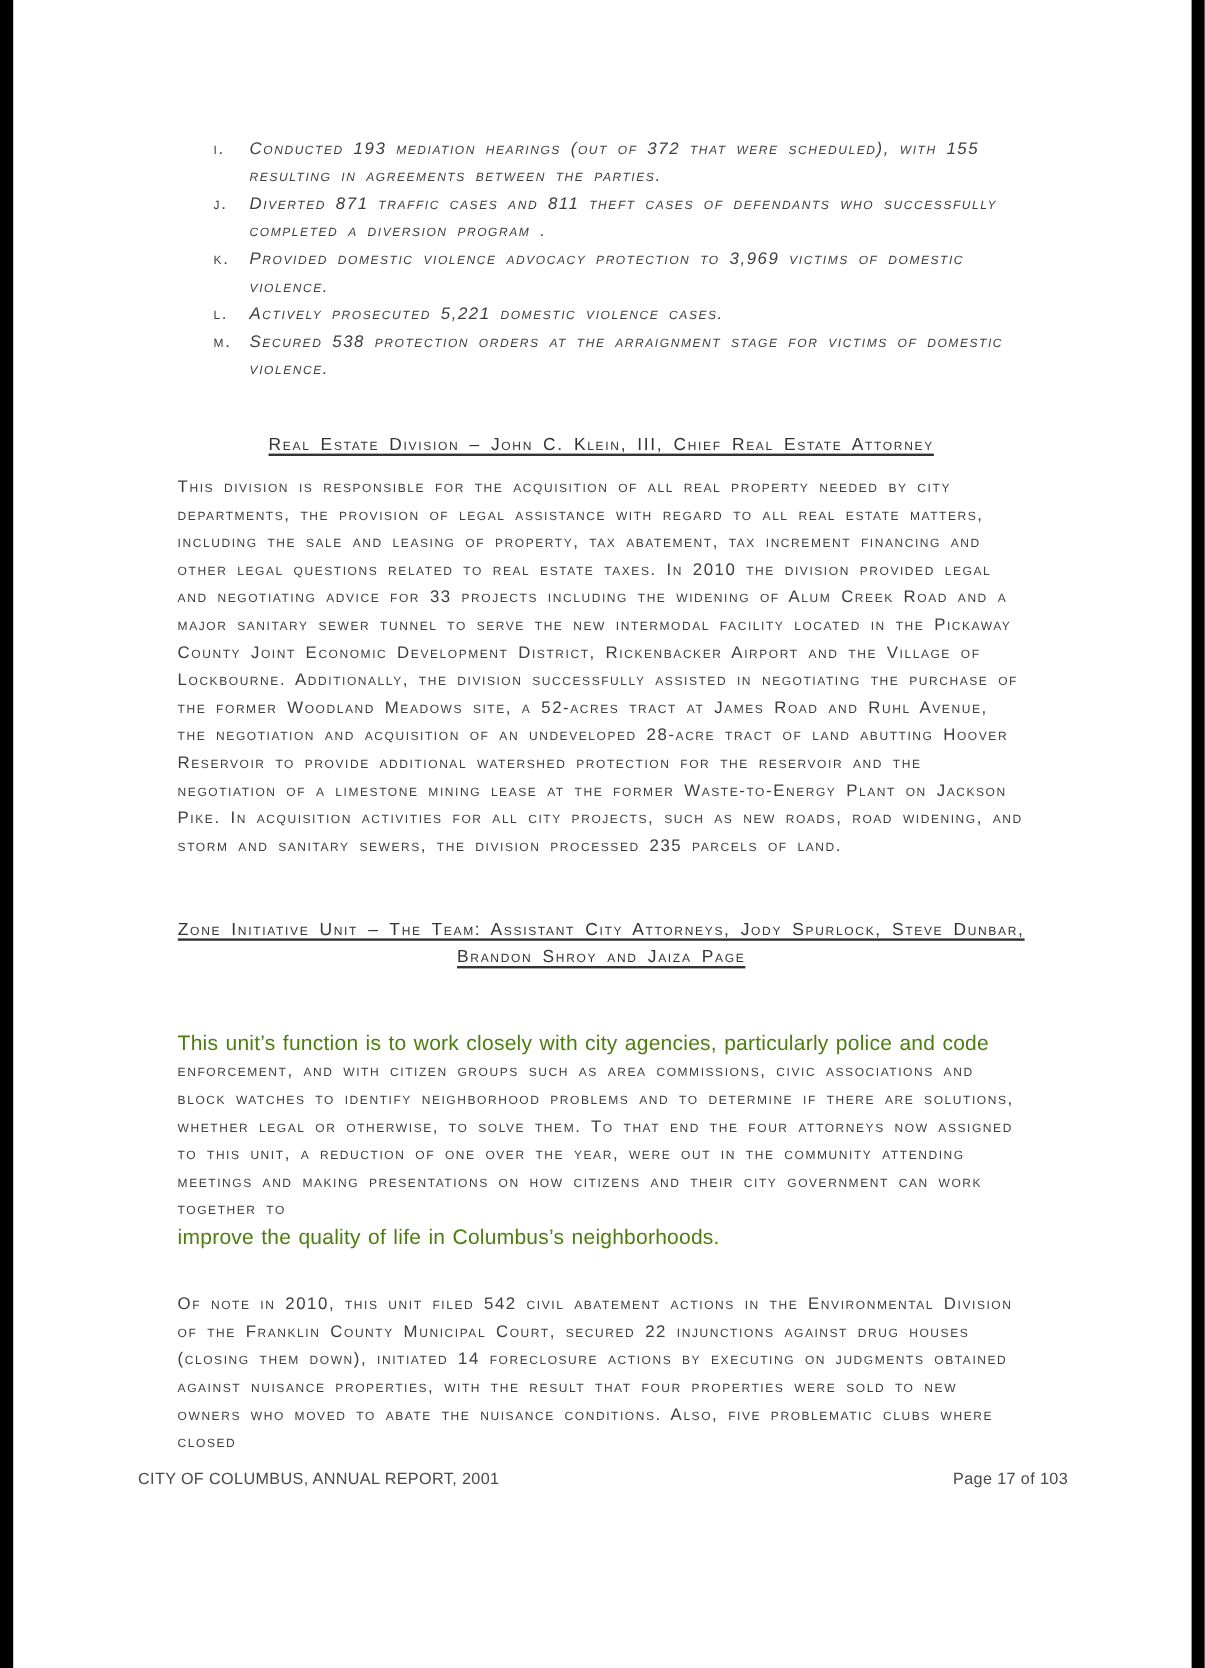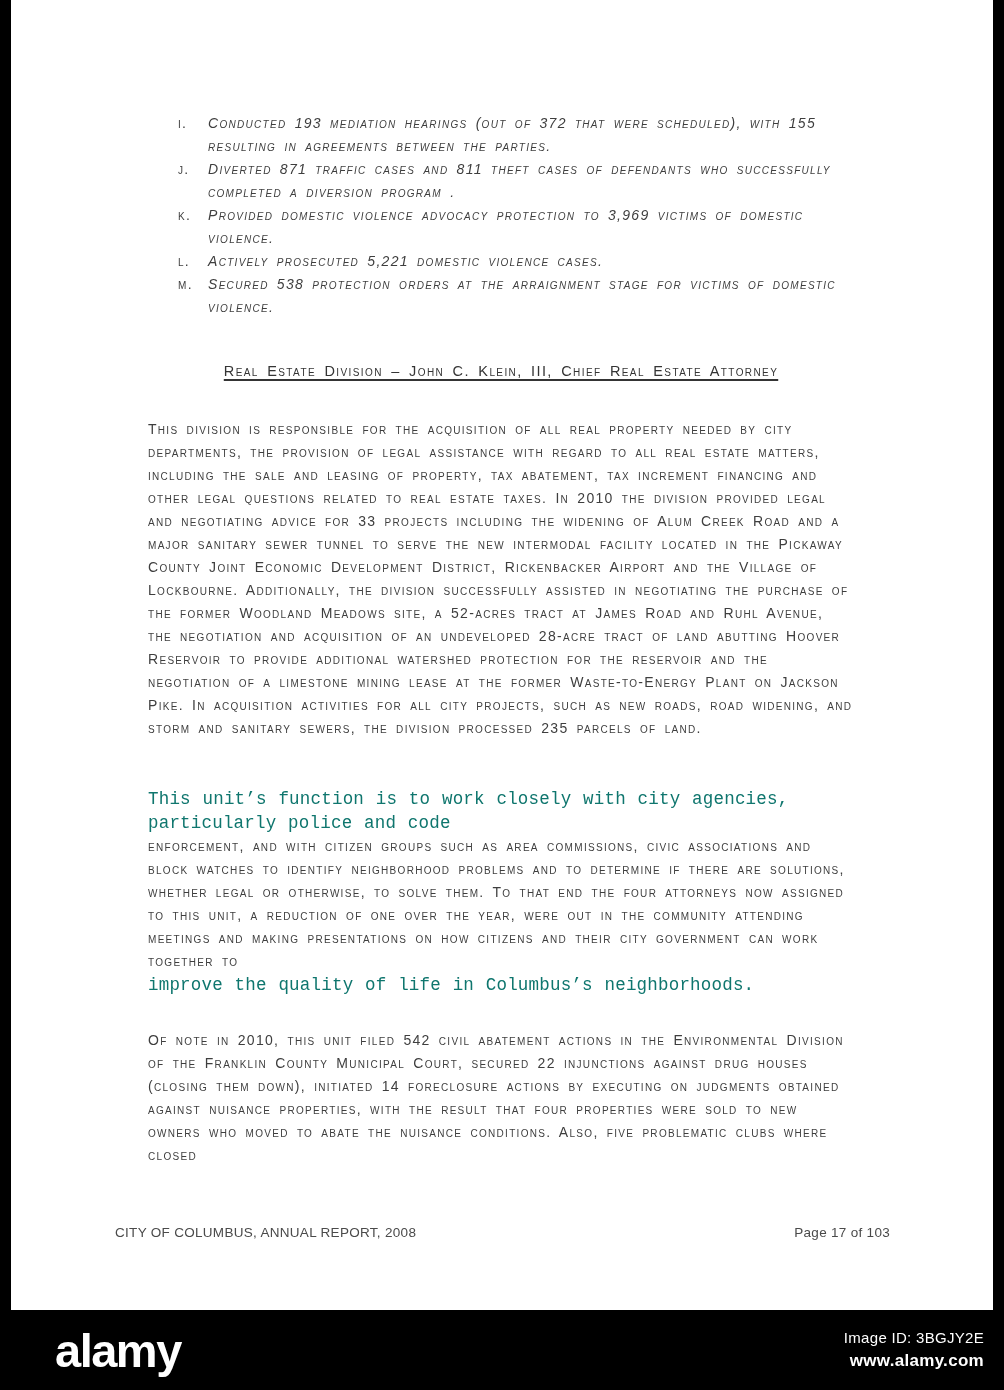--- a/index.html
+++ b/index.html
@@ -37,32 +37,32 @@
     line-height:23px;
     color:#343434;
     text-decoration:underline;
     text-decoration-thickness:1.5px;
     text-underline-offset:3px;
     text-align:center;
   }
   .h1 { margin-top:41px; }
   .h2 { margin-top:48px; }
 
-  .para { margin-top:35px; }
+  .para { margin-top:11px; }
   .para2 { margin-top:47px; }
 
   .serif-line {
     display:block;
-    font-family:Liberation Mono, monospace;
+    font-family:Liberation Sans, sans-serif;
     font-variant:normal;
     font-size:17.5px;
     letter-spacing:0.2px;
     word-spacing:1px;
     line-height:24px;
-    color:#0f766e;
+    color:#4d7c0f;
   }
   .mixed-block { display:block; }
 
   .footer {
     position:absolute; left:115px; right:114px; top:1225px;
     display:flex; justify-content:space-between;
     font-size:13.5px; color:#4a4a4a; letter-spacing:0.3px;
   }
 
   .watermark-bar {
@@ -110,37 +110,31 @@
       <div class="list-item">
         <span class="li-label">m.</span>
         <span class="li-text">Secured 538 protection orders at the arraignment stage for victims of domestic violence.</span>
       </div>
     </div>
 
     <div class="section-heading h1">Real Estate Division – John C. Klein, III, Chief Real Estate Attorney</div>
 
     <div class="para smallcaps">This division is responsible for the acquisition of all real property needed by city departments, the provision of legal assistance with regard to all real estate matters, including the sale and leasing of property, tax abatement, tax increment financing and other legal questions related to real estate taxes.  In 2010 the division provided legal and negotiating advice for 33 projects including the widening of Alum Creek Road and a major sanitary sewer tunnel to serve the new intermodal facility located in the Pickaway County Joint Economic Development District, Rickenbacker Airport and the Village of Lockbourne.  Additionally, the division successfully assisted in negotiating the purchase of the former Woodland Meadows site, a 52-acres tract at James Road and Ruhl Avenue, the negotiation and acquisition of an undeveloped 28-acre tract of land abutting Hoover Reservoir to provide additional watershed protection for the reservoir and the negotiation of a limestone mining lease at the former Waste-to-Energy Plant on Jackson Pike.  In acquisition activities for all city projects, such as new roads, road widening, and storm and sanitary sewers, the division processed 235 parcels of land.</div>
 
+    <div class="section-heading h2">Zone Initiative Unit – The Team:  Assistant City Attorneys, Jody Spurlock, Steve Dunbar, Brandon Shroy and Jaiza Page</div>
 
     <div class="para2">
       <span class="serif-line">This unit’s function is to work closely with city agencies, particularly police and code</span>
       <span class="mixed-block smallcaps">enforcement, and with citizen groups such as area commissions, civic associations and block watches to identify neighborhood problems and to determine if there are solutions, whether legal or otherwise, to solve them.  To that end the four attorneys now assigned to this unit, a reduction of one over the year, were out in the community attending meetings and making presentations on how citizens and their city government can work together to</span>
       <span class="serif-line">improve the quality of life in Columbus’s neighborhoods.</span>
     </div>
 
     <div class="para smallcaps" style="margin-top:32px;">Of note in 2010, this unit filed 542 civil abatement actions in the Environmental Division of the Franklin County Municipal Court, secured 22 injunctions against drug houses (closing them down), initiated 14 foreclosure actions by executing on judgments obtained against nuisance properties, with the result that four properties were sold to new owners who moved to abate the nuisance conditions.   Also, five problematic clubs where closed</div>
 
   </div>
 
   <div class="footer">
-    <span>CITY OF COLUMBUS, ANNUAL REPORT, 2008</span>
+    <span>CITY OF COLUMBUS, ANNUAL REPORT, 2001</span>
     <span>Page 17 of 103</span>
   </div>
 
-  <div class="watermark-bar">
-    <span class="alamy-logo">alamy</span>
-    <span class="wm-right">
-      <span class="wm-id" style="display:block;">Image ID: 3BGJY2E</span>
-      <span class="wm-url" style="display:block;">www.alamy.com</span>
-    </span>
-  </div>
 
 </div>
 
 </body></html>

